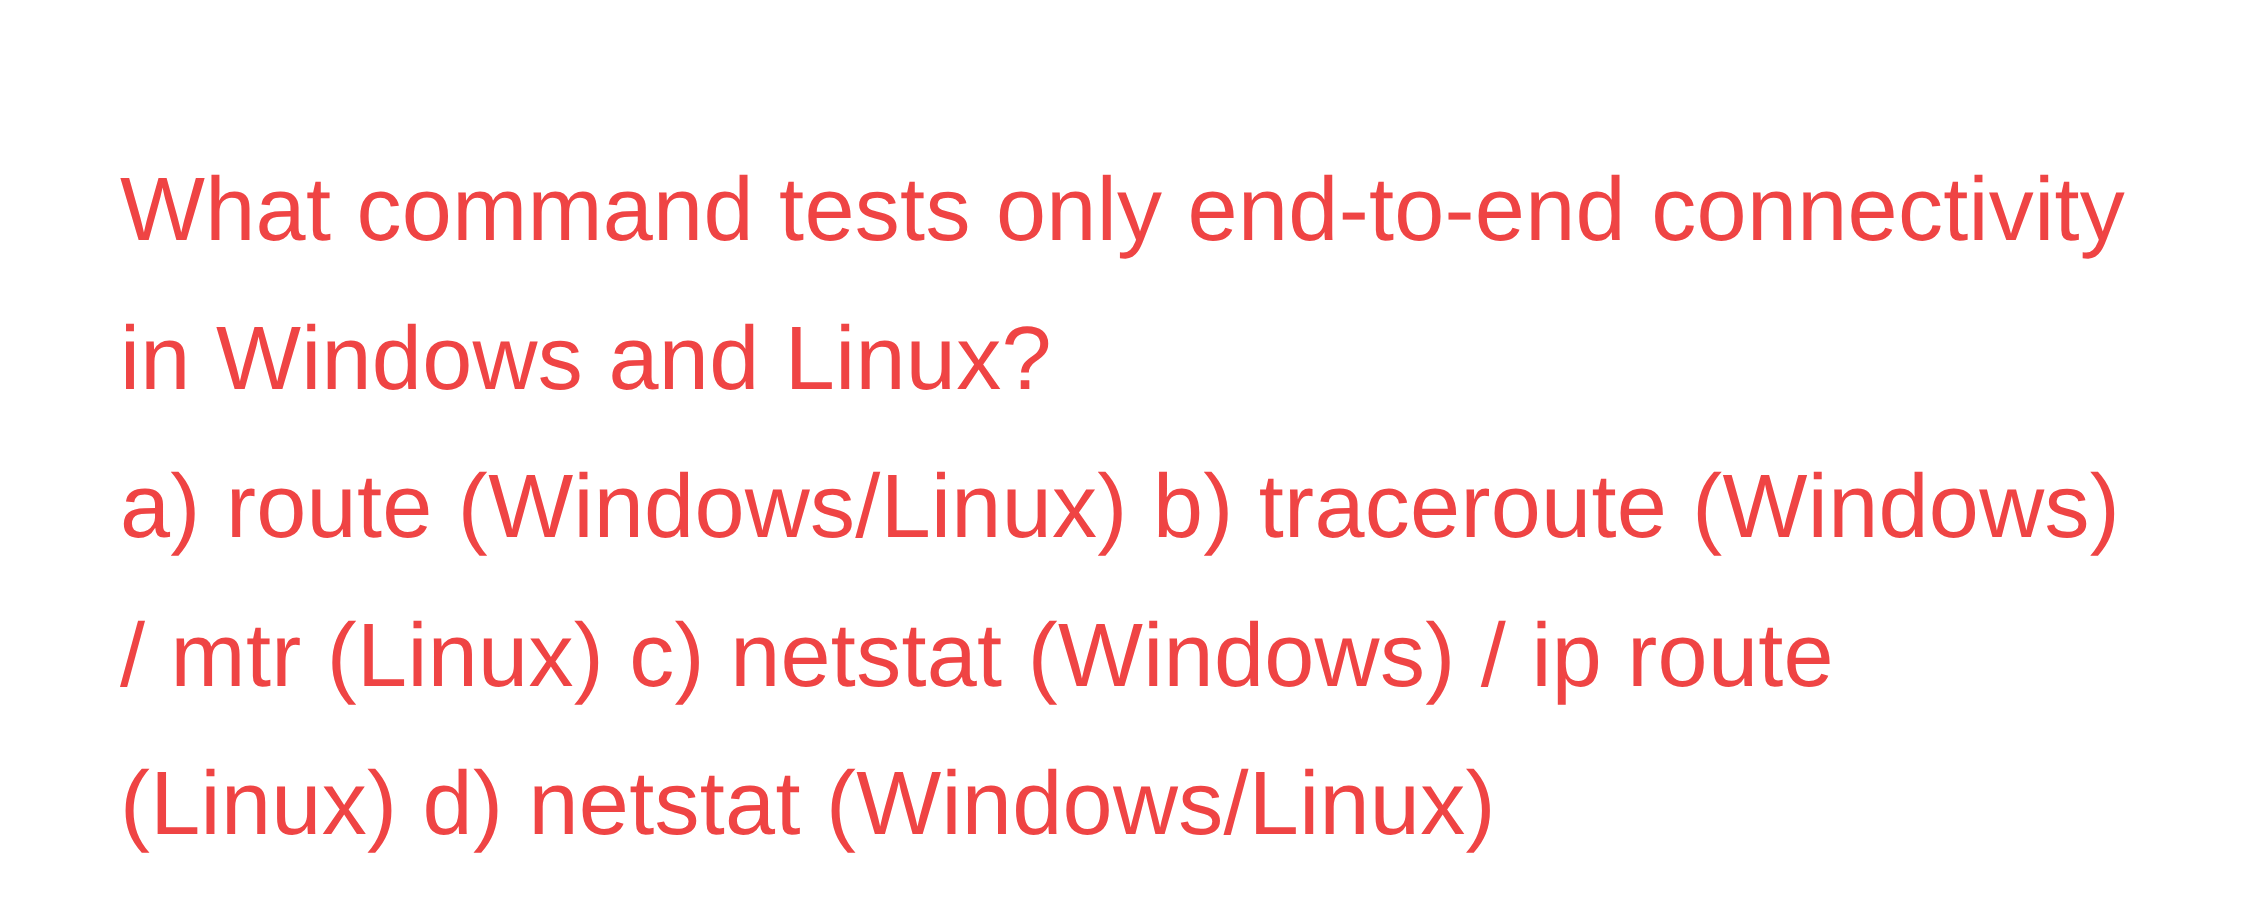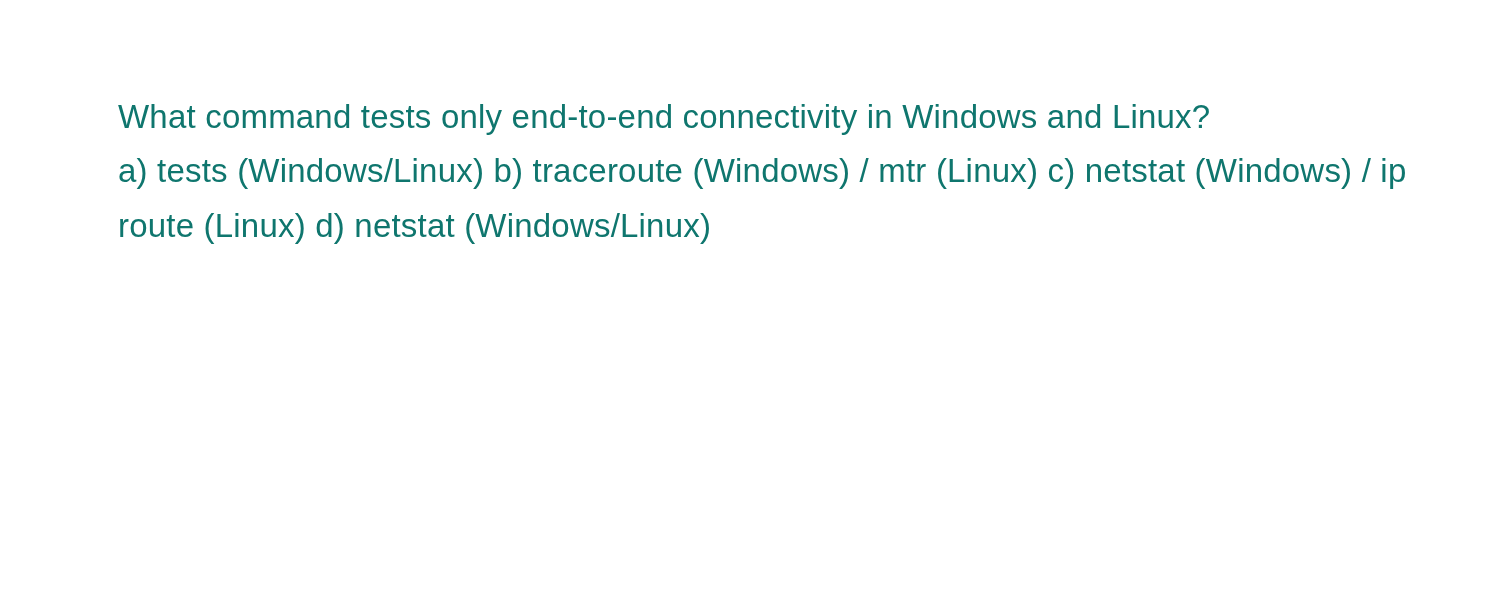--- a/index.html
+++ b/index.html
@@ -9,40 +9,39 @@
     }
     body {
       width: 1500px;
       height: 600px;
       background: #ffffff;
       font-family: -apple-system, BlinkMacSystemFont, "Segoe UI", Helvetica, Arial, sans-serif;
       padding: 90px 80px 50px 80px;
       overflow: hidden;
     }
     .content {
-      font-size: 33px;
+      font-size: 60px;
       line-height: 1.65;
-      color: #0f766e;
+      color: #ef4444;
       font-weight: 400;
       letter-spacing: 0.2px;
-      margin-left: 38px;
     }
     .question-line {
       display: inline;
     }
     .options-line {
       display: inline;
     }
   </style>
 </head>
 <body>
 
 <div class="content">
   <span class="question-line">What command tests only end-to-end connectivity in Windows and Linux?</span>
   <br>
-  <span class="options-line">a) tests (Windows/Linux)</span>
+  <span class="options-line">a) route (Windows/Linux)</span>
   <span> </span>
   <span class="options-line">b) traceroute (Windows) / mtr (Linux)</span>
   <span> </span>
   <span class="options-line">c) netstat (Windows) / ip route (Linux)</span>
   <span> </span>
   <span class="options-line">d) netstat (Windows/Linux)</span>
 </div>
 
 </body></html>

